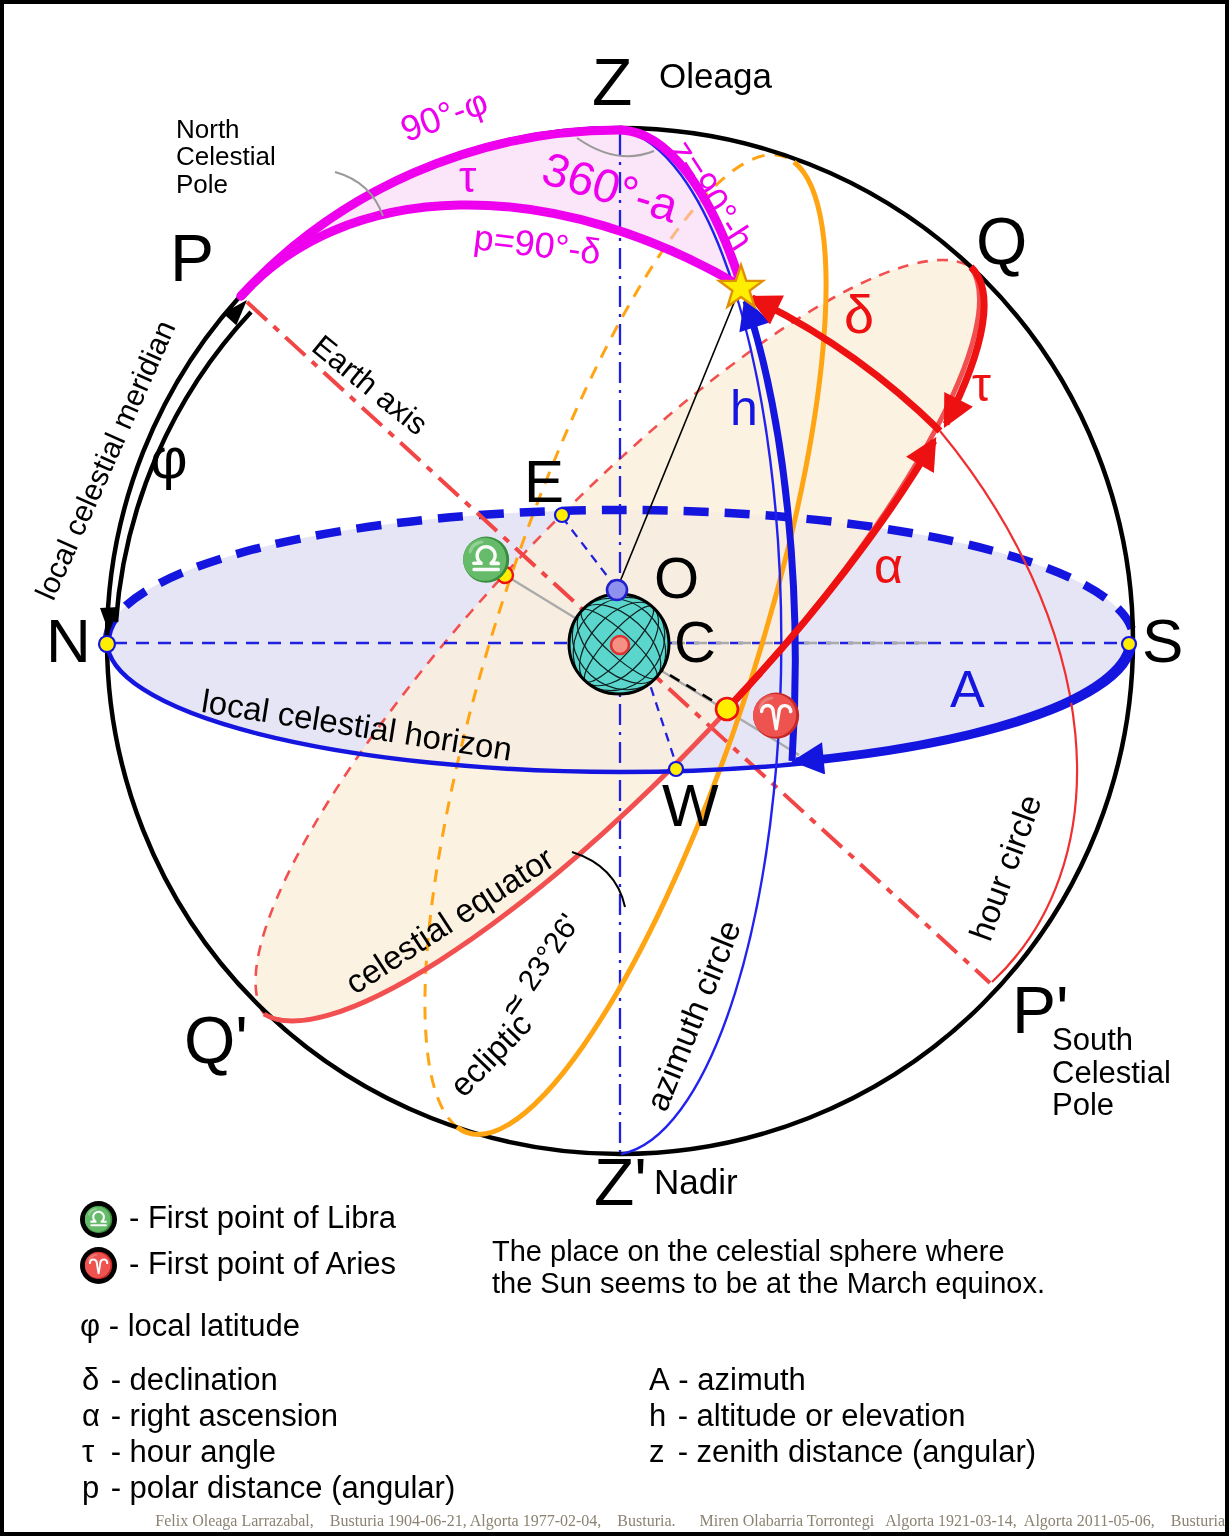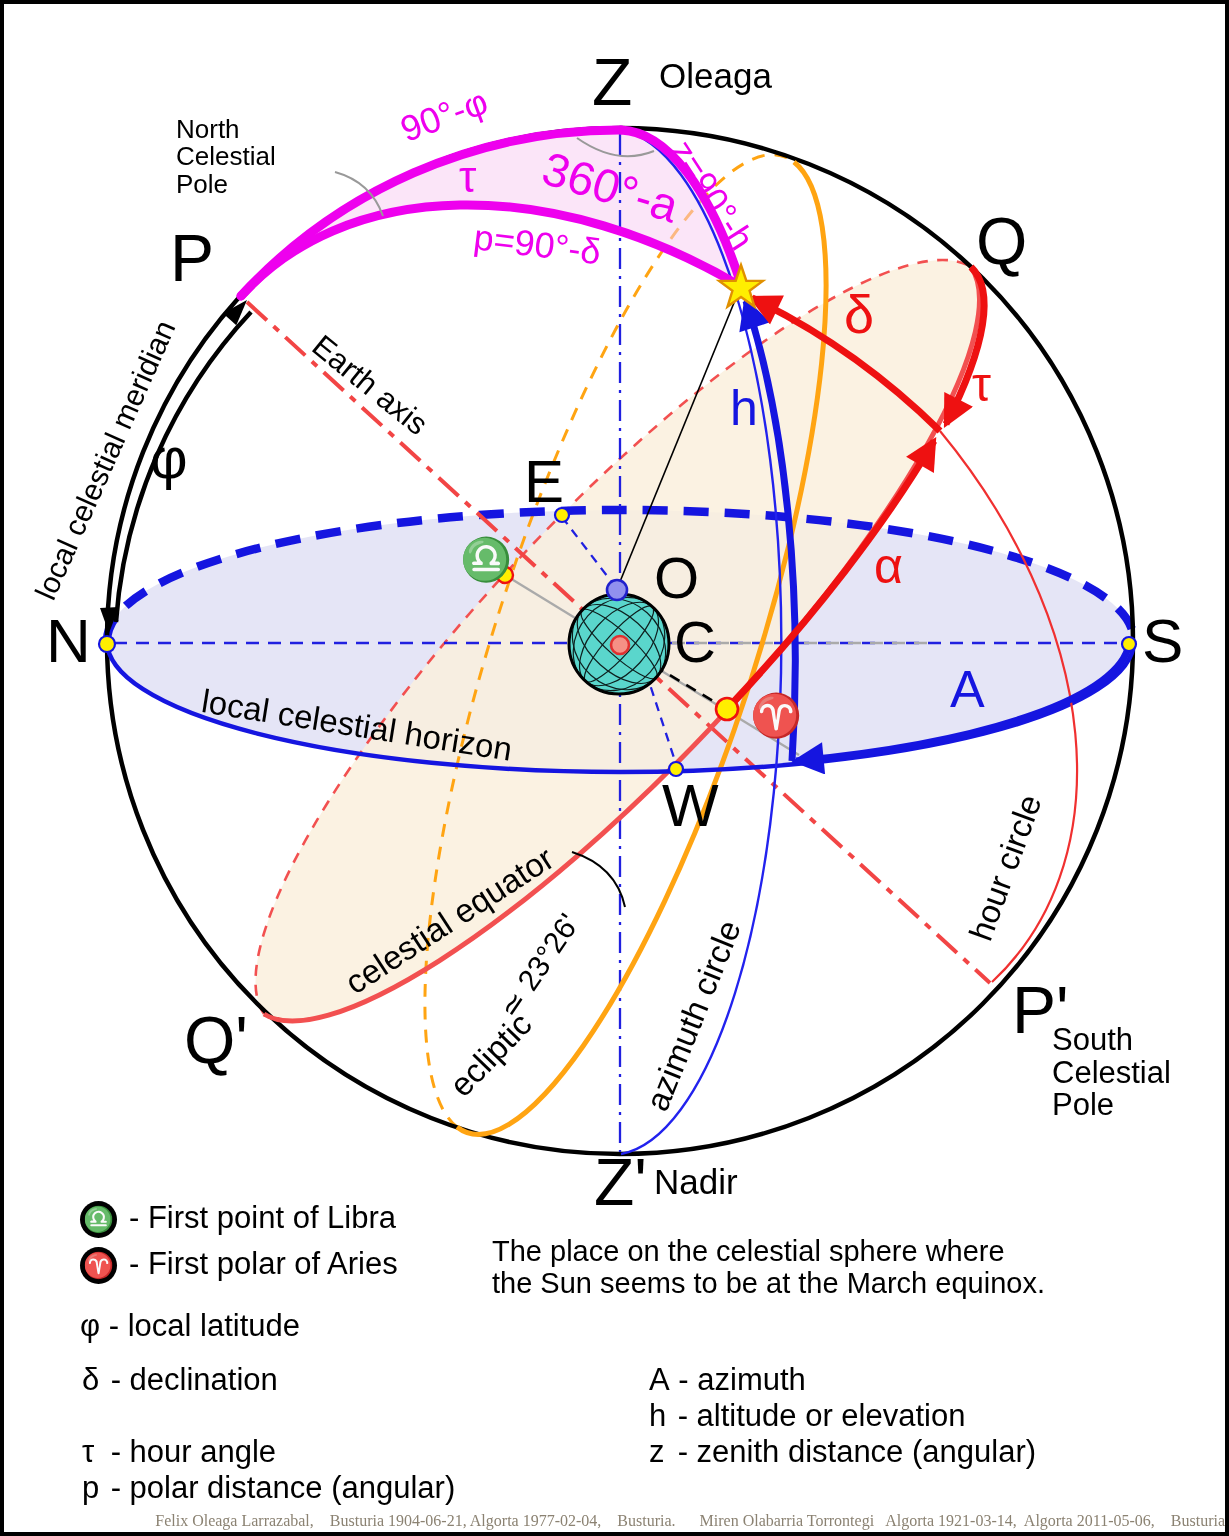--- a/index.html
+++ b/index.html
@@ -155,29 +155,32 @@
       <div>Pole</div>
 </div>
 
 <div class="lbl" style="left:590px;top:1144px;font-size:66px">Z'</div>
 <div class="lbl" style="left:650px;top:1160px;font-size:35px">Nadir</div>
 
 <div class="legend-row" style="left:76px;top:1180px">
   <span class="legend-icon">♎</span><span>- First point of Libra</span>
 </div>
 <div class="legend-row" style="left:76px;top:1226px">
-  <span class="legend-icon">♈</span><span>- First polar of Aries</span>
+  <span class="legend-icon">♈</span><span>- First point of Aries</span>
 </div>
 <div class="legend-row" style="left:76px;top:1288px">
   <span class="legend-sym">φ</span> <span>- local latitude</span>
 </div>
 
 <div class="legend-row" style="left:78px;top:1342px">
   <span class="legend-sym">δ</span> <span>- declination</span>
 </div>
+<div class="legend-row" style="left:78px;top:1378px">
+  <span class="legend-sym">α</span> <span>- right ascension</span>
+</div>
 <div class="legend-row" style="left:78px;top:1414px">
   <span class="legend-sym">τ</span> <span>- hour angle</span>
 </div>
 <div class="legend-row" style="left:78px;top:1450px">
   <span class="legend-sym">p</span> <span>- polar distance (angular)</span>
 </div>
 
 <div class="legend-row" style="left:645px;top:1342px">
   <span class="legend-sym">A</span> <span>- azimuth</span>
 </div>

